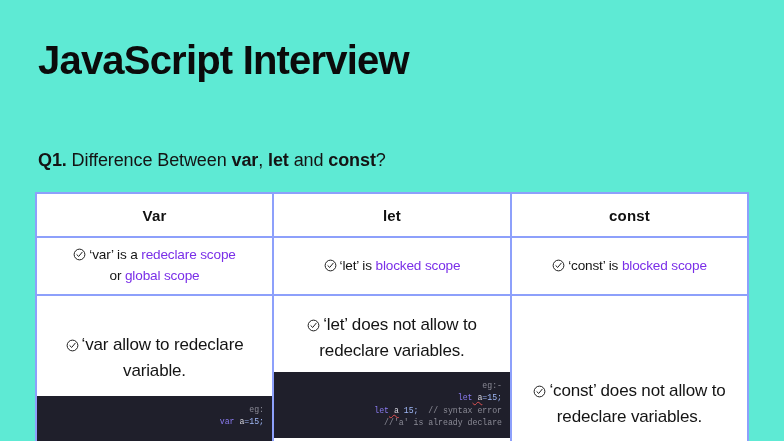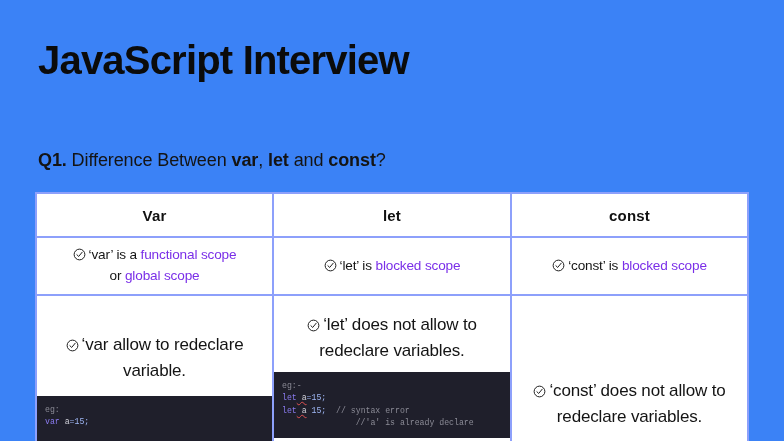--- a/index.html
+++ b/index.html
@@ -12,21 +12,21 @@
     height: 441px;
     overflow: hidden;
     font-family: "Liberation Sans", sans-serif;
     color: #111111;
     position: relative;
   }
 
   .page {
     position: absolute;
     inset: 0;
-    background: #3b82f6;
+    background: #5eead4;
   }
 
   
   .doc-title {
     position: absolute;
     left: 38px;
     top: 38px;
     font-family: "Liberation Sans", sans-serif;
     font-size: 40px;
     font-weight: 700;
@@ -107,21 +107,21 @@
   }
   .tick svg { display: block; }
 
   .spacer-top { height: 36px; }
   .spacer-top-sm { height: 6px; }
 
   
   .code-block {
     background: #1f1f2b;
     border-radius: 2px;
-    text-align: left;
+    text-align: right;
     padding: 8px 10px 10px 10px;
     font-family: "Liberation Mono", "DejaVu Sans Mono", monospace;
     font-size: 8.2px;
     line-height: 1.52;
     color: #cfcfd6;
     white-space: pre;
     overflow: hidden;
   }
   .code-block.var-code {
     margin: 12px -2px 0 -2px;
@@ -170,21 +170,21 @@
     <tbody>
 
       <tr>
         <td class="body-cell">
           <div class="cell-text">
             <span class="tick">
               <svg width="13" height="13" viewBox="0 0 16 16">
                 <circle cx="8" cy="8" r="6.6" fill="none" stroke="#1a1a1a" stroke-width="1.2"></circle>
                 <path d="M4.8 8.3 L7 10.4 L11.3 5.2" fill="none" stroke="#1a1a1a" stroke-width="1.2" stroke-linecap="round" stroke-linejoin="round"></path>
               </svg>
-            </span><span>‘var’ is a </span><span class="accent">functional scope</span><br>
+            </span><span>‘var’ is a </span><span class="accent">redeclare scope</span><br>
             <span>or </span><span class="accent">global scope</span>
           </div>
         </td>
         <td class="body-cell">
           <div class="cell-text">
             <span class="tick">
               <svg width="13" height="13" viewBox="0 0 16 16">
                 <circle cx="8" cy="8" r="6.6" fill="none" stroke="#1a1a1a" stroke-width="1.2"></circle>
                 <path d="M4.8 8.3 L7 10.4 L11.3 5.2" fill="none" stroke="#1a1a1a" stroke-width="1.2" stroke-linecap="round" stroke-linejoin="round"></path>
               </svg>

